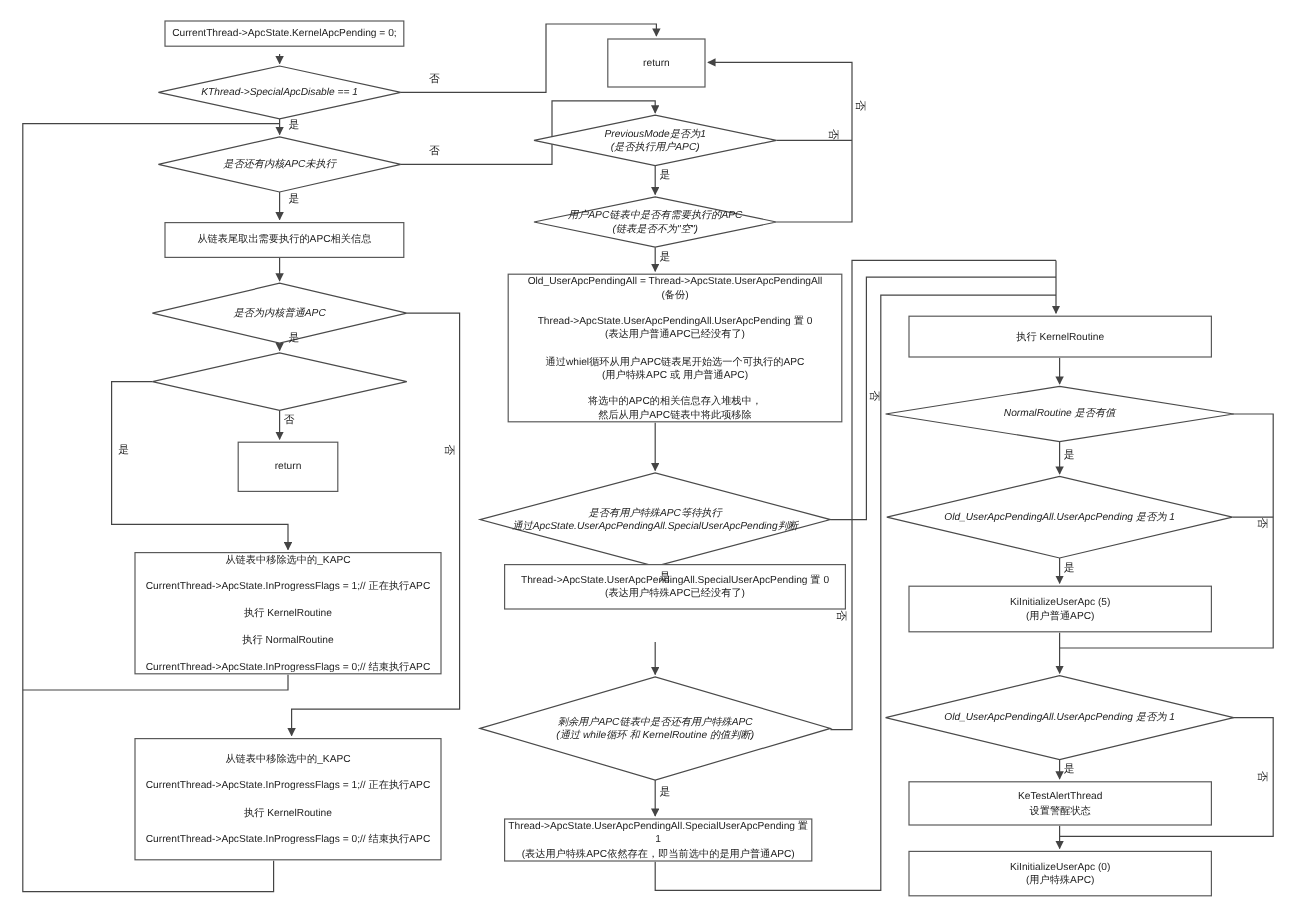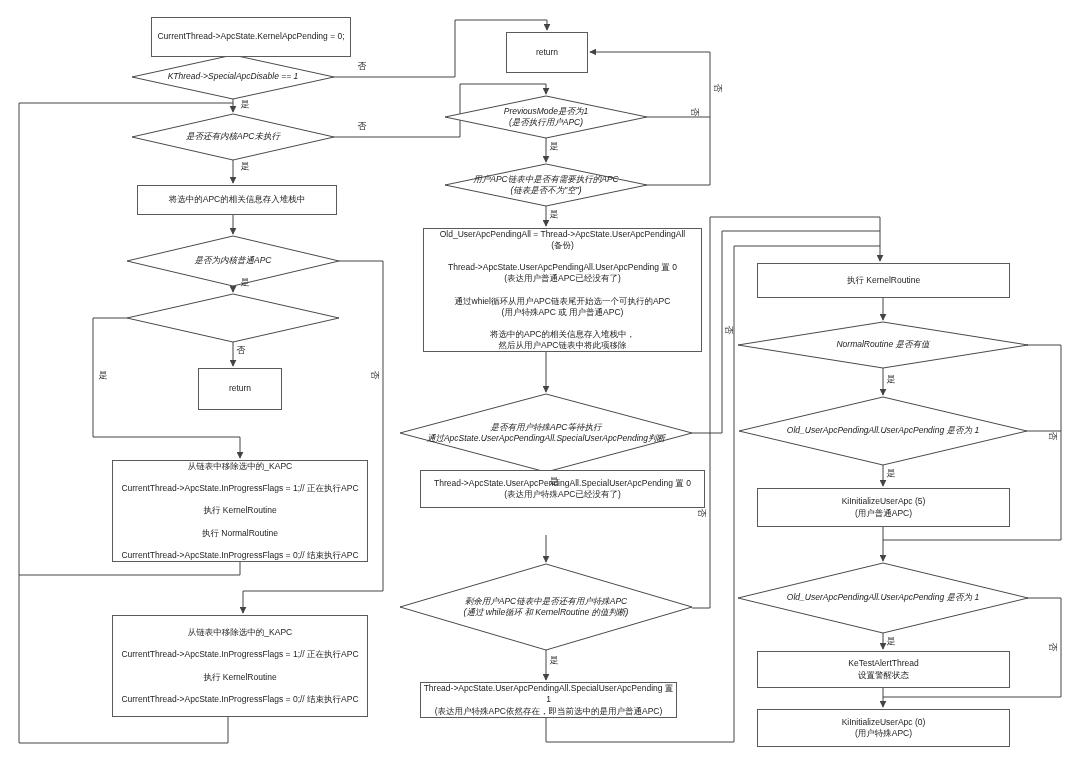--- a/index.html
+++ b/index.html
@@ -68,22 +68,22 @@
       <polygon points="445,117 546,96 647,117 546,138"></polygon>
       <polygon points="445,185 546,164 647,185 546,206"></polygon>
       <polygon points="400,433 546,394 692,433 546,472"></polygon>
       <polygon points="400,607 546,564 692,607 546,650"></polygon>
       <polygon points="738,345 883,322 1028,345 883,368"></polygon>
       <polygon points="739,431 883,397 1027,431 883,465"></polygon>
       <polygon points="738,598 883,563 1028,598 883,633"></polygon>
     </g>
   </svg>
 
-  <div class="node box" style="left:151px;top:17px;width:200px;height:40px">CurrentThread-&gt;ApcState.KernelApcPending = 0;</div>
-  <div class="node box" style="left:137px;top:185px;width:200px;height:30px">将选中的APC的相关信息存入堆栈中</div>
+  <div class="node box" style="left:137px;top:17px;width:200px;height:22px">CurrentThread-&gt;ApcState.KernelApcPending = 0;</div>
+  <div class="node box" style="left:137px;top:185px;width:200px;height:30px">从链表尾取出需要执行的APC相关信息</div>
   <div class="node box" style="left:198px;top:368px;width:84px;height:42px">return</div>
   <div class="node box" style="left:112px;top:460px;width:256px;height:102px">从链表中移除选中的_KAPC
 
 CurrentThread-&gt;ApcState.InProgressFlags = 1;// 正在执行APC
 
 执行 KernelRoutine
 
 执行 NormalRoutine
 
 CurrentThread-&gt;ApcState.InProgressFlags = 0;// 结束执行APC</div>

